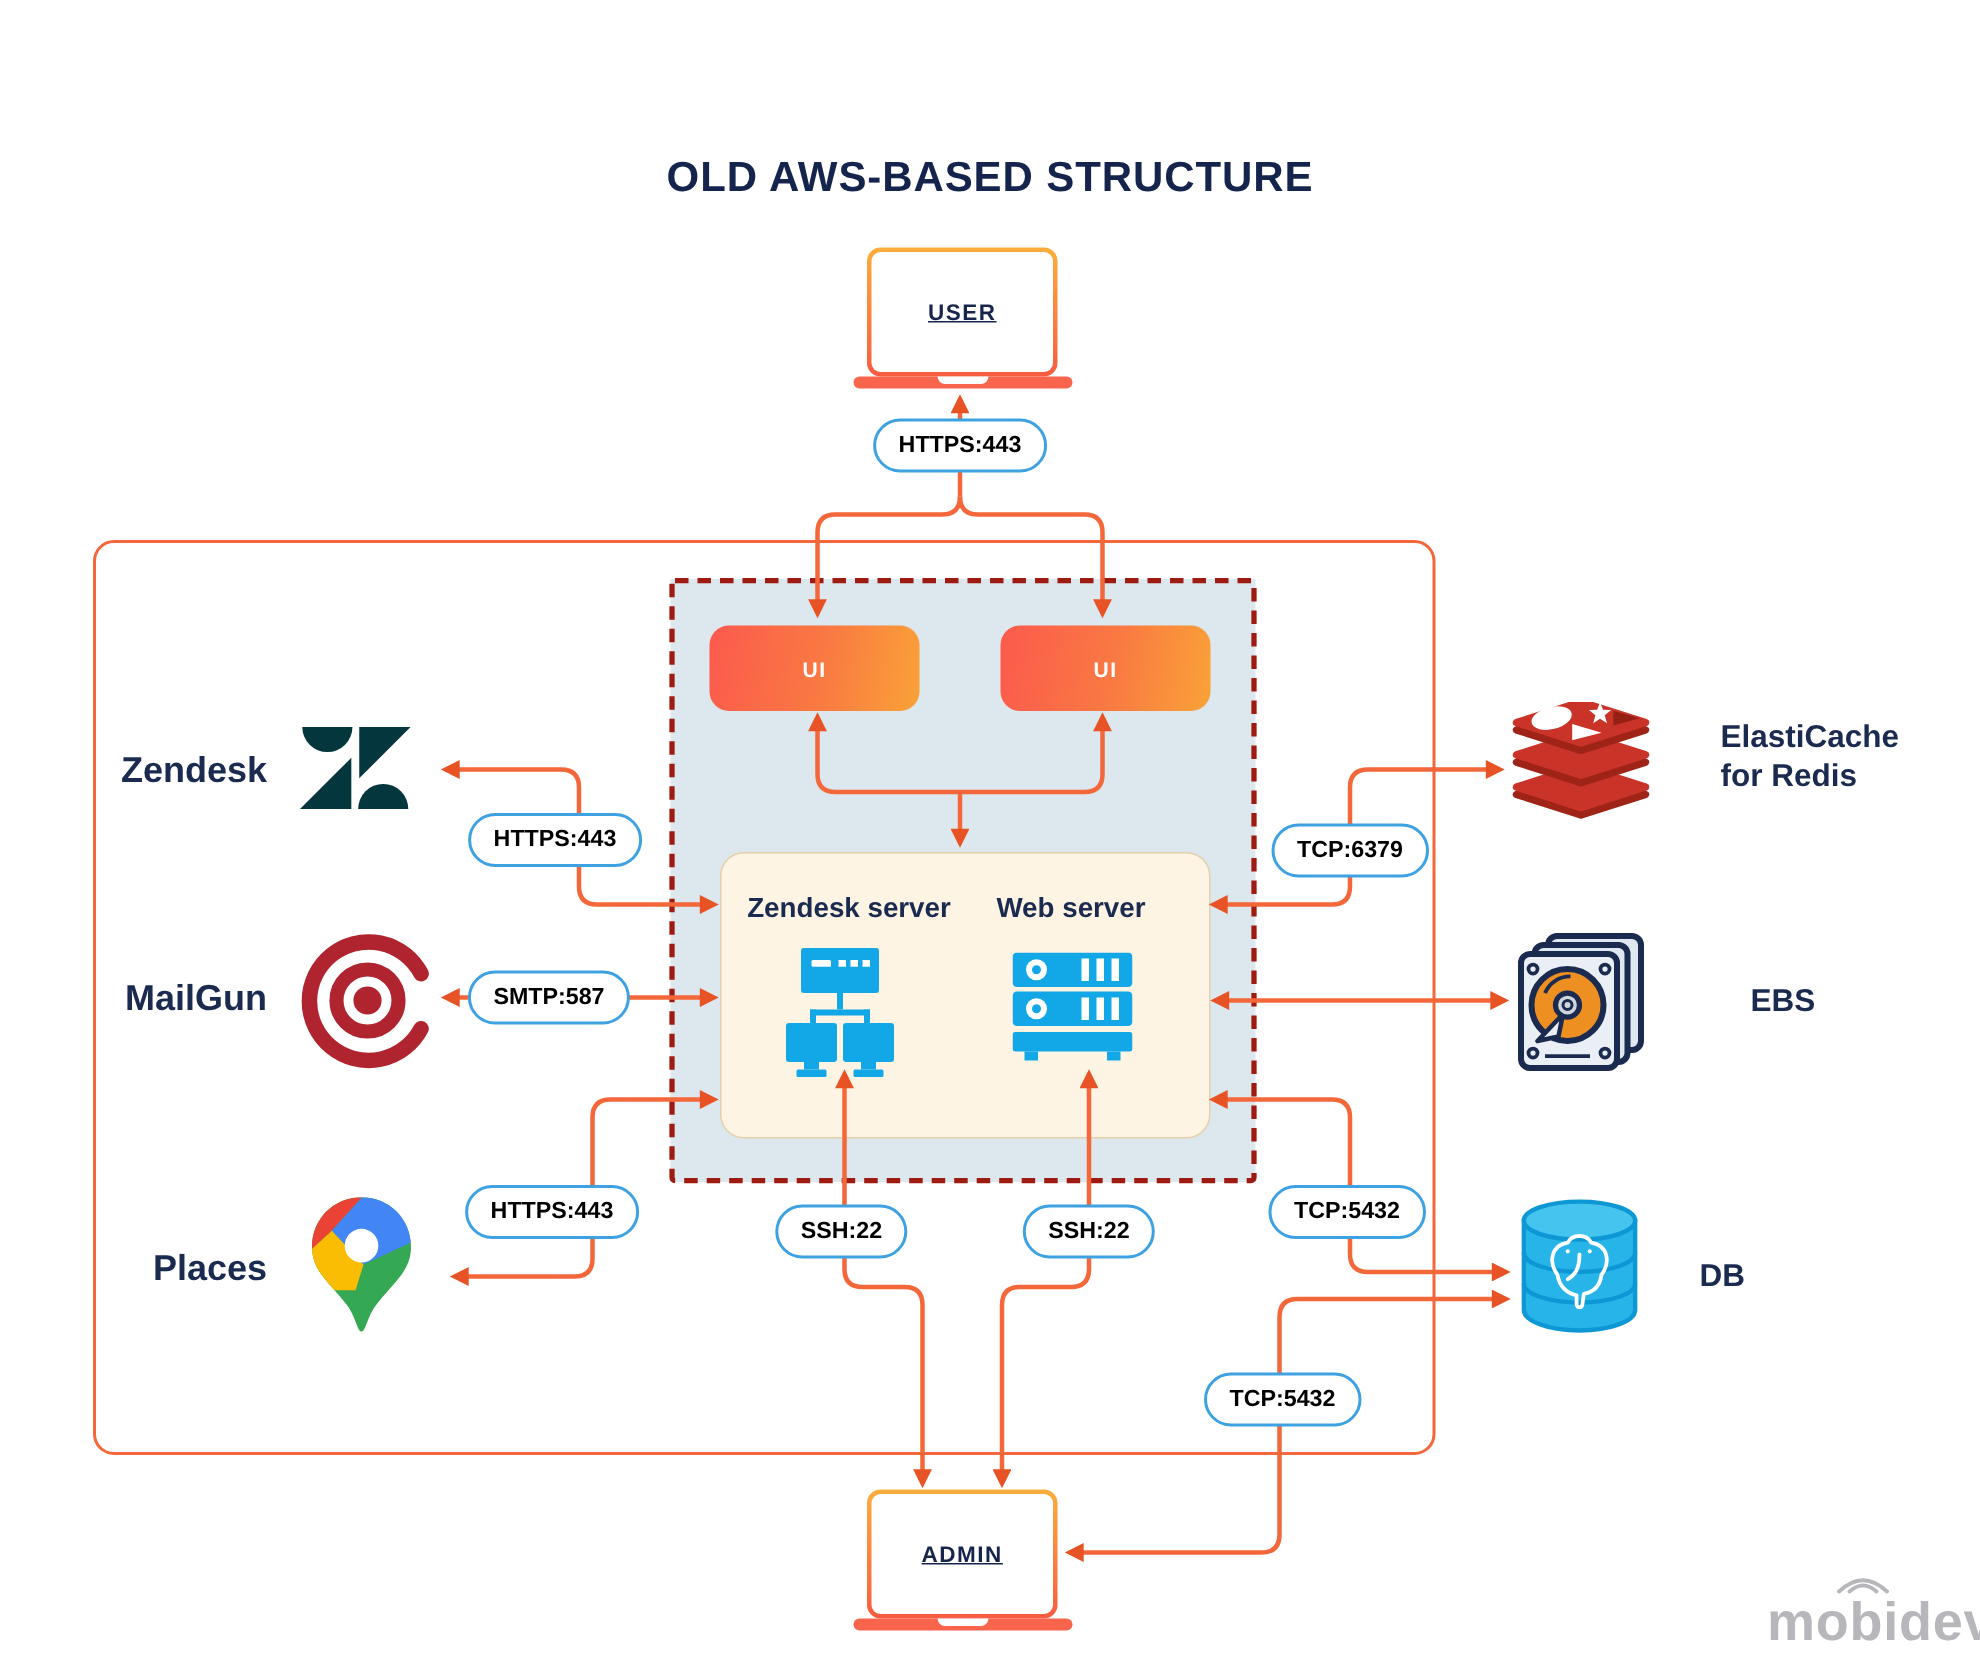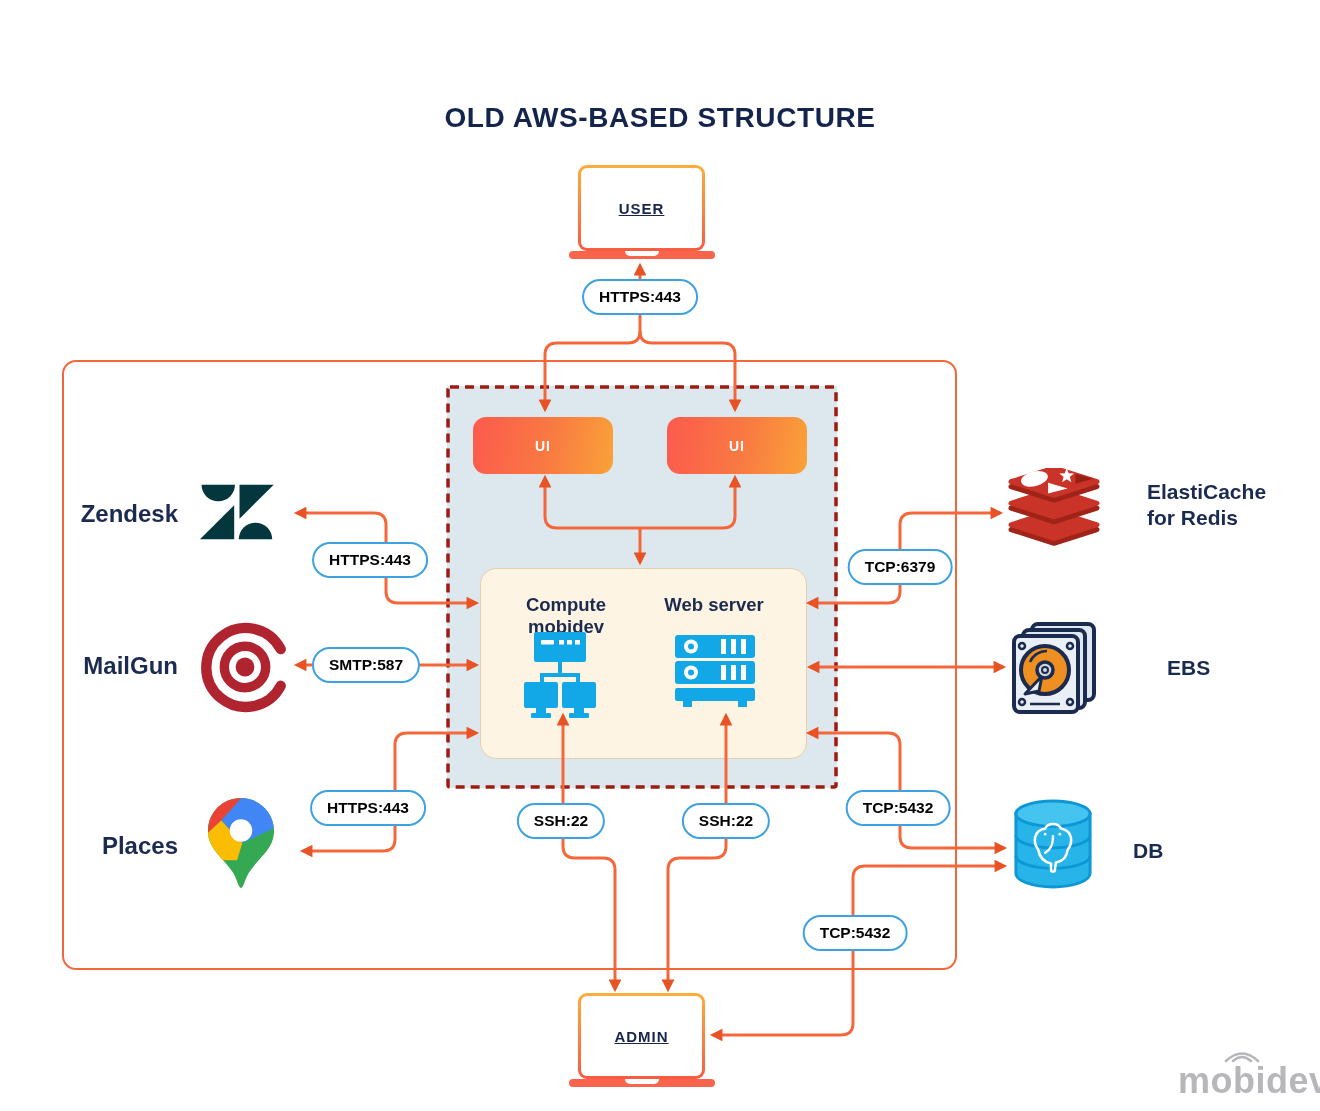--- a/index.html
+++ b/index.html
@@ -116,21 +116,21 @@
   <div class="pill" style="left:640px;top:297px;">HTTPS:443</div>
   <div class="pill" style="left:370px;top:560px;">HTTPS:443</div>
   <div class="pill" style="left:366px;top:665px;">SMTP:587</div>
   <div class="pill" style="left:368px;top:808px;">HTTPS:443</div>
   <div class="pill" style="left:900px;top:567px;">TCP:6379</div>
   <div class="pill" style="left:898px;top:808px;">TCP:5432</div>
   <div class="pill" style="left:855px;top:933px;">TCP:5432</div>
   <div class="pill" style="left:561px;top:821px;">SSH:22</div>
   <div class="pill" style="left:726px;top:821px;">SSH:22</div>
 
-  <div class="inner-label" style="left:496px;top:594px;width:140px;">Compute mobidev</div>
+  <div class="inner-label" style="left:496px;top:594px;width:140px;">Zendesk server</div>
   <div class="inner-label" style="left:646px;top:594px;width:136px;">Web server</div>
 
   <svg class="icon" style="left:520px;top:632px;" width="80" height="86" viewBox="0 0 80 86">
     <g fill="#12a8e8">
       <rect x="14" y="0" width="52" height="30" rx="2"></rect>
       <rect x="38" y="30" width="4" height="11"></rect>
       <rect x="20" y="41" width="40" height="4"></rect>
       <rect x="20" y="41" width="4" height="9"></rect>
       <rect x="56" y="41" width="4" height="9"></rect>
       <rect x="4" y="50" width="34" height="26" rx="2"></rect>

